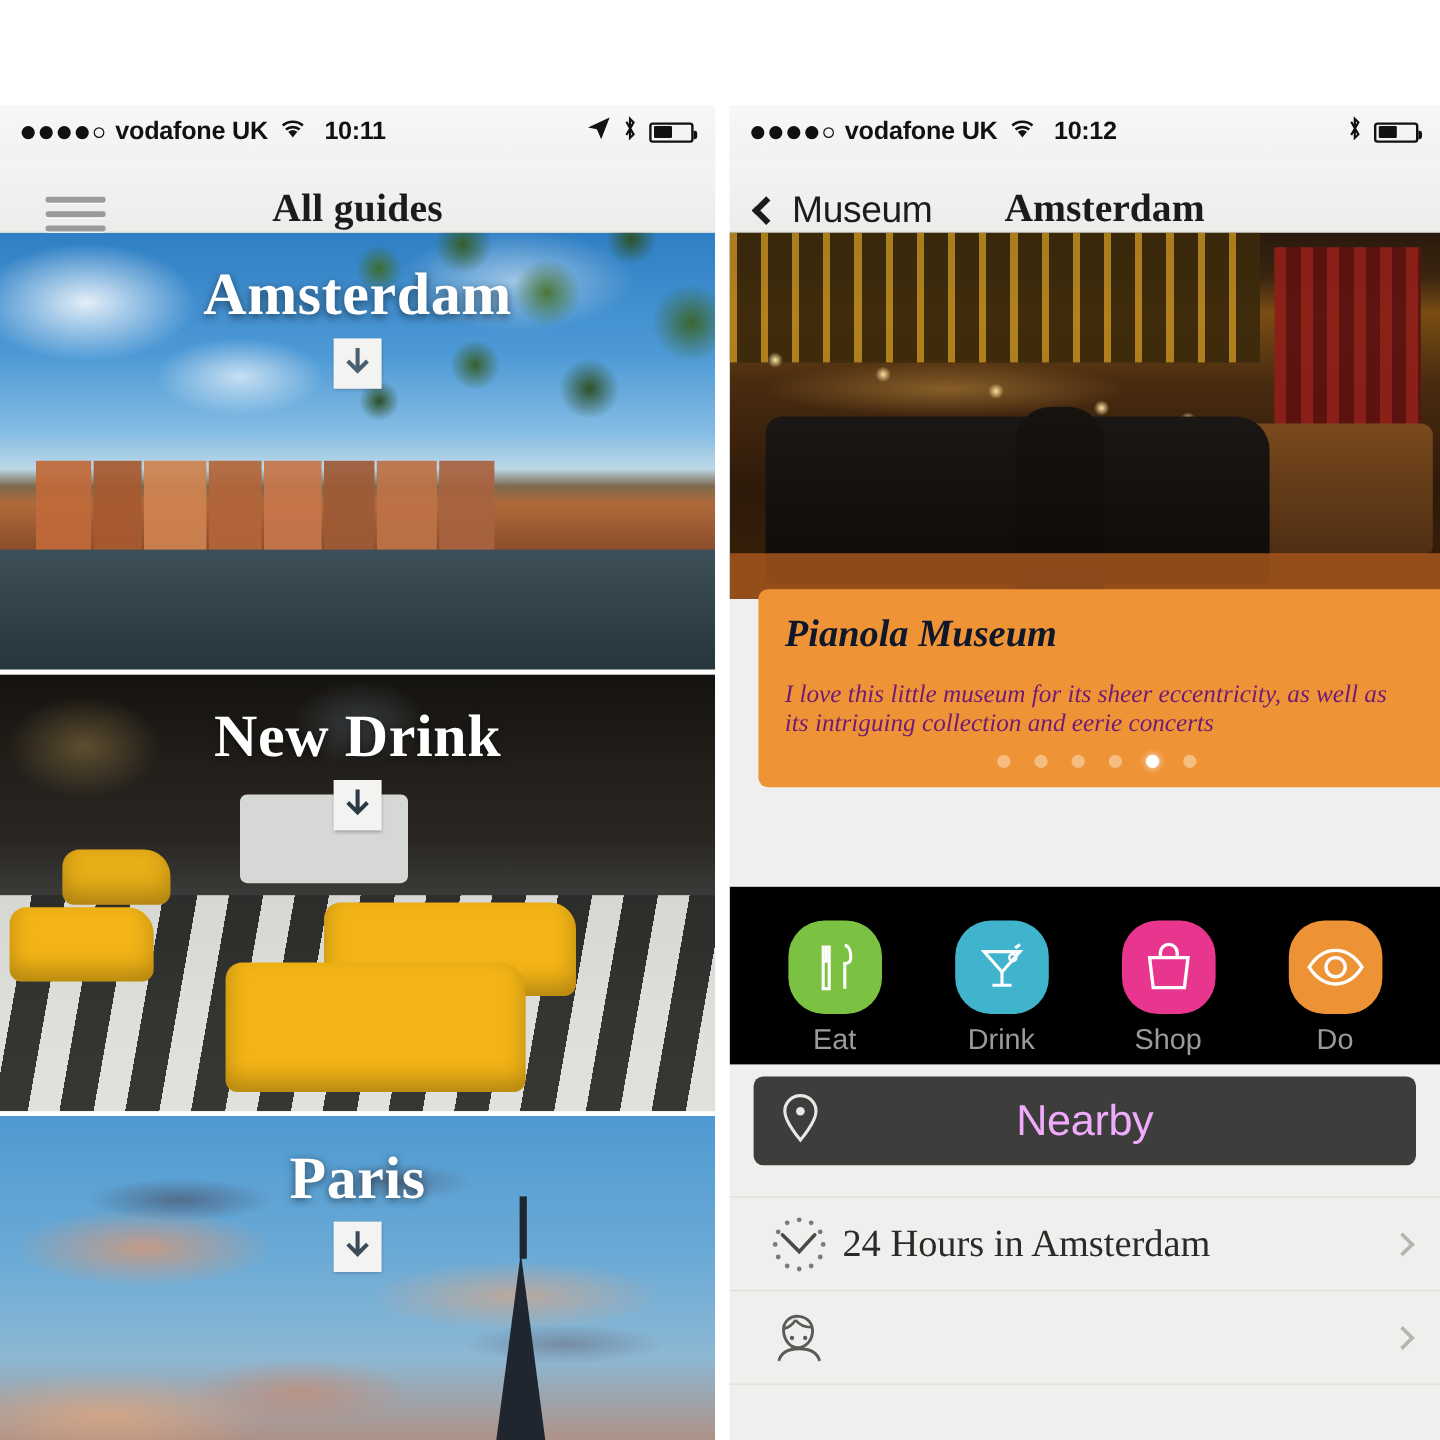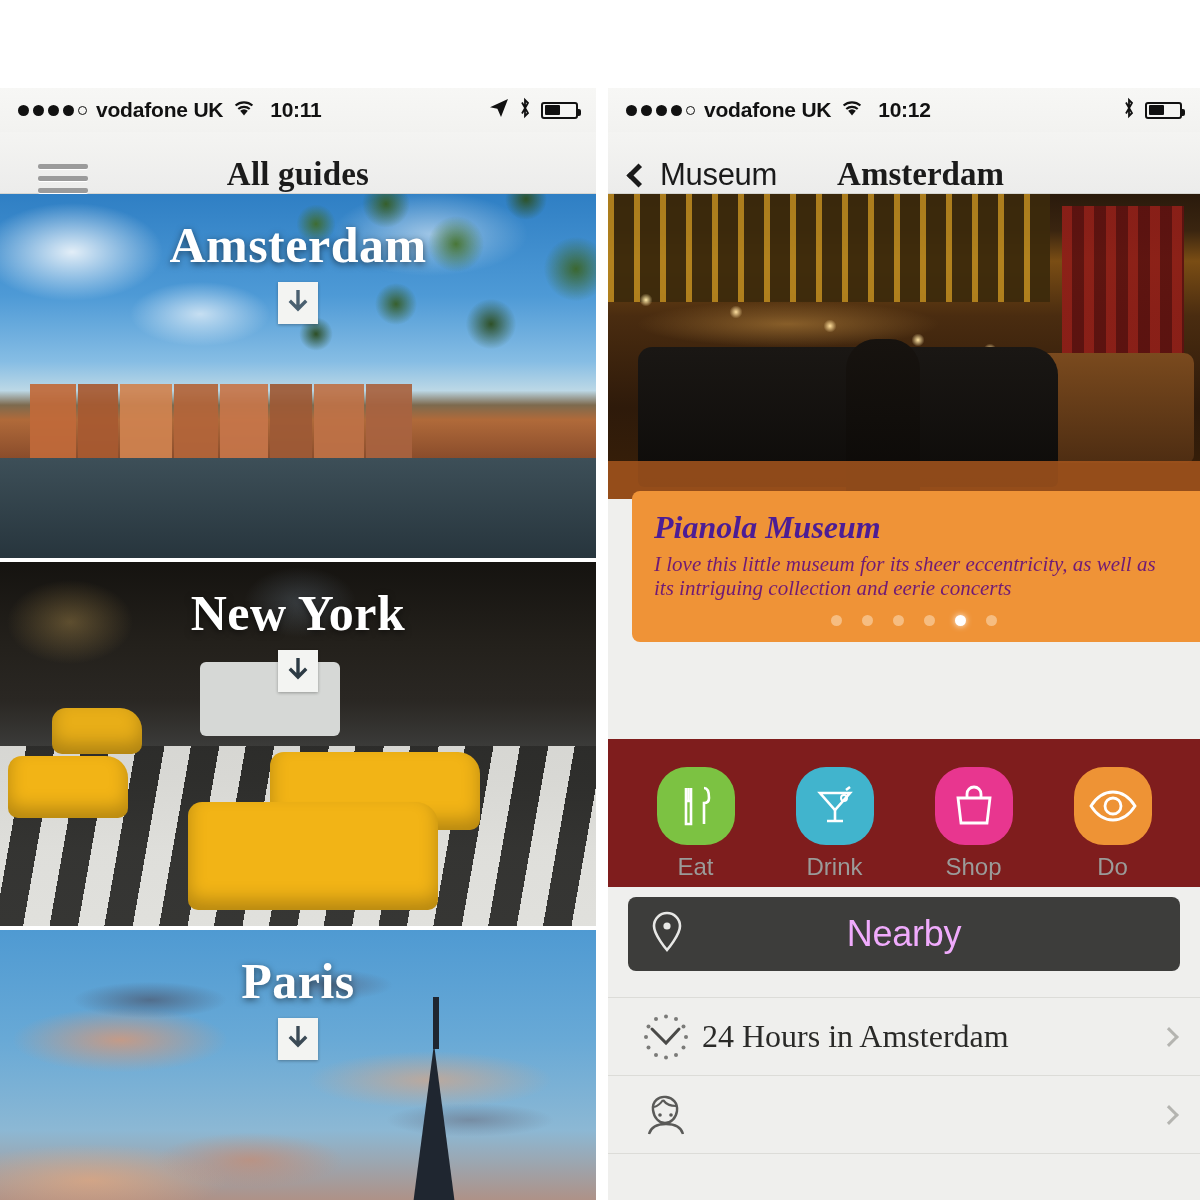--- a/index.html
+++ b/index.html
@@ -229,31 +229,31 @@
     position:absolute; left:0; right:0; bottom:0; height:38px; background:#a6561d; opacity:.85;
   }
 
   .quote-card {
     position:absolute; left: 24px; right: 0px; top: 300px;
     background: #ef9337; border-radius: 8px 0 0 8px;
     padding: 18px 26px 16px 22px;
   }
   .quote-title {
     font-family:"Liberation Serif", serif; font-weight:bold; font-style:italic;
-    font-size: 32px; color:#4c1d95; margin-bottom: 6px;
+    font-size: 32px; color:#0f172a; margin-bottom: 20px;
   }
   .quote-body {
     font-family:"Liberation Serif", serif; font-style:italic;
     font-size: 21px; line-height: 1.16; color:#701a75;
   }
   .dots { display:flex; justify-content:center; gap:20px; margin-top: 14px; }
   .dots i { width:11px; height:11px; border-radius:50%; background:#f6bd81; display:block; }
   .dots i.on { background:#ffffff; box-shadow:0 0 6px rgba(255,255,255,.9); }
 
-  .cats { display:flex; justify-content:space-around; align-items:flex-start; padding: 28px 18px 6px; background:#7f1d1d; }
+  .cats { display:flex; justify-content:space-around; align-items:flex-start; padding: 28px 18px 6px; background:#000000; }
   .cat { width: 120px; text-align:center; cursor:pointer; }
   .cat .bubble {
     width: 78px; height: 78px; border-radius: 30px; margin: 0 auto 8px;
     display:flex; align-items:center; justify-content:center;
   }
   .cat .lbl { font-size: 24px; color:#9b9b99; }
 
   .nearby {
     margin: 10px 20px 0; height: 74px; background:#3d3d3b; border-radius: 8px;
     display:flex; align-items:center; position:relative; cursor:pointer;
@@ -343,21 +343,21 @@
 
       <div class="guide-card">
         <div class="photo-ny">
           <div class="crossing"></div>
             <div class="bus"></div>
           <div class="cab4"></div>
             <div class="cab3"></div>
             <div class="cab2"></div>
             <div class="cab1"></div>
         </div>
-        <div class="guide-label">New York</div>
+        <div class="guide-label">New Drink</div>
         <div class="dl-badge">
           <svg class="dl-arrow" viewBox="0 0 22 26">
               <path d="M11 1v17M4 12l7 7 7-7" stroke="#2c3a44" stroke-width="3.4" fill="none" stroke-linecap="square"></path>
             </svg>
         </div>
       </div>
 
       <div class="guide-card">
         <div class="photo-paris">
           <div class="clouds"></div>

